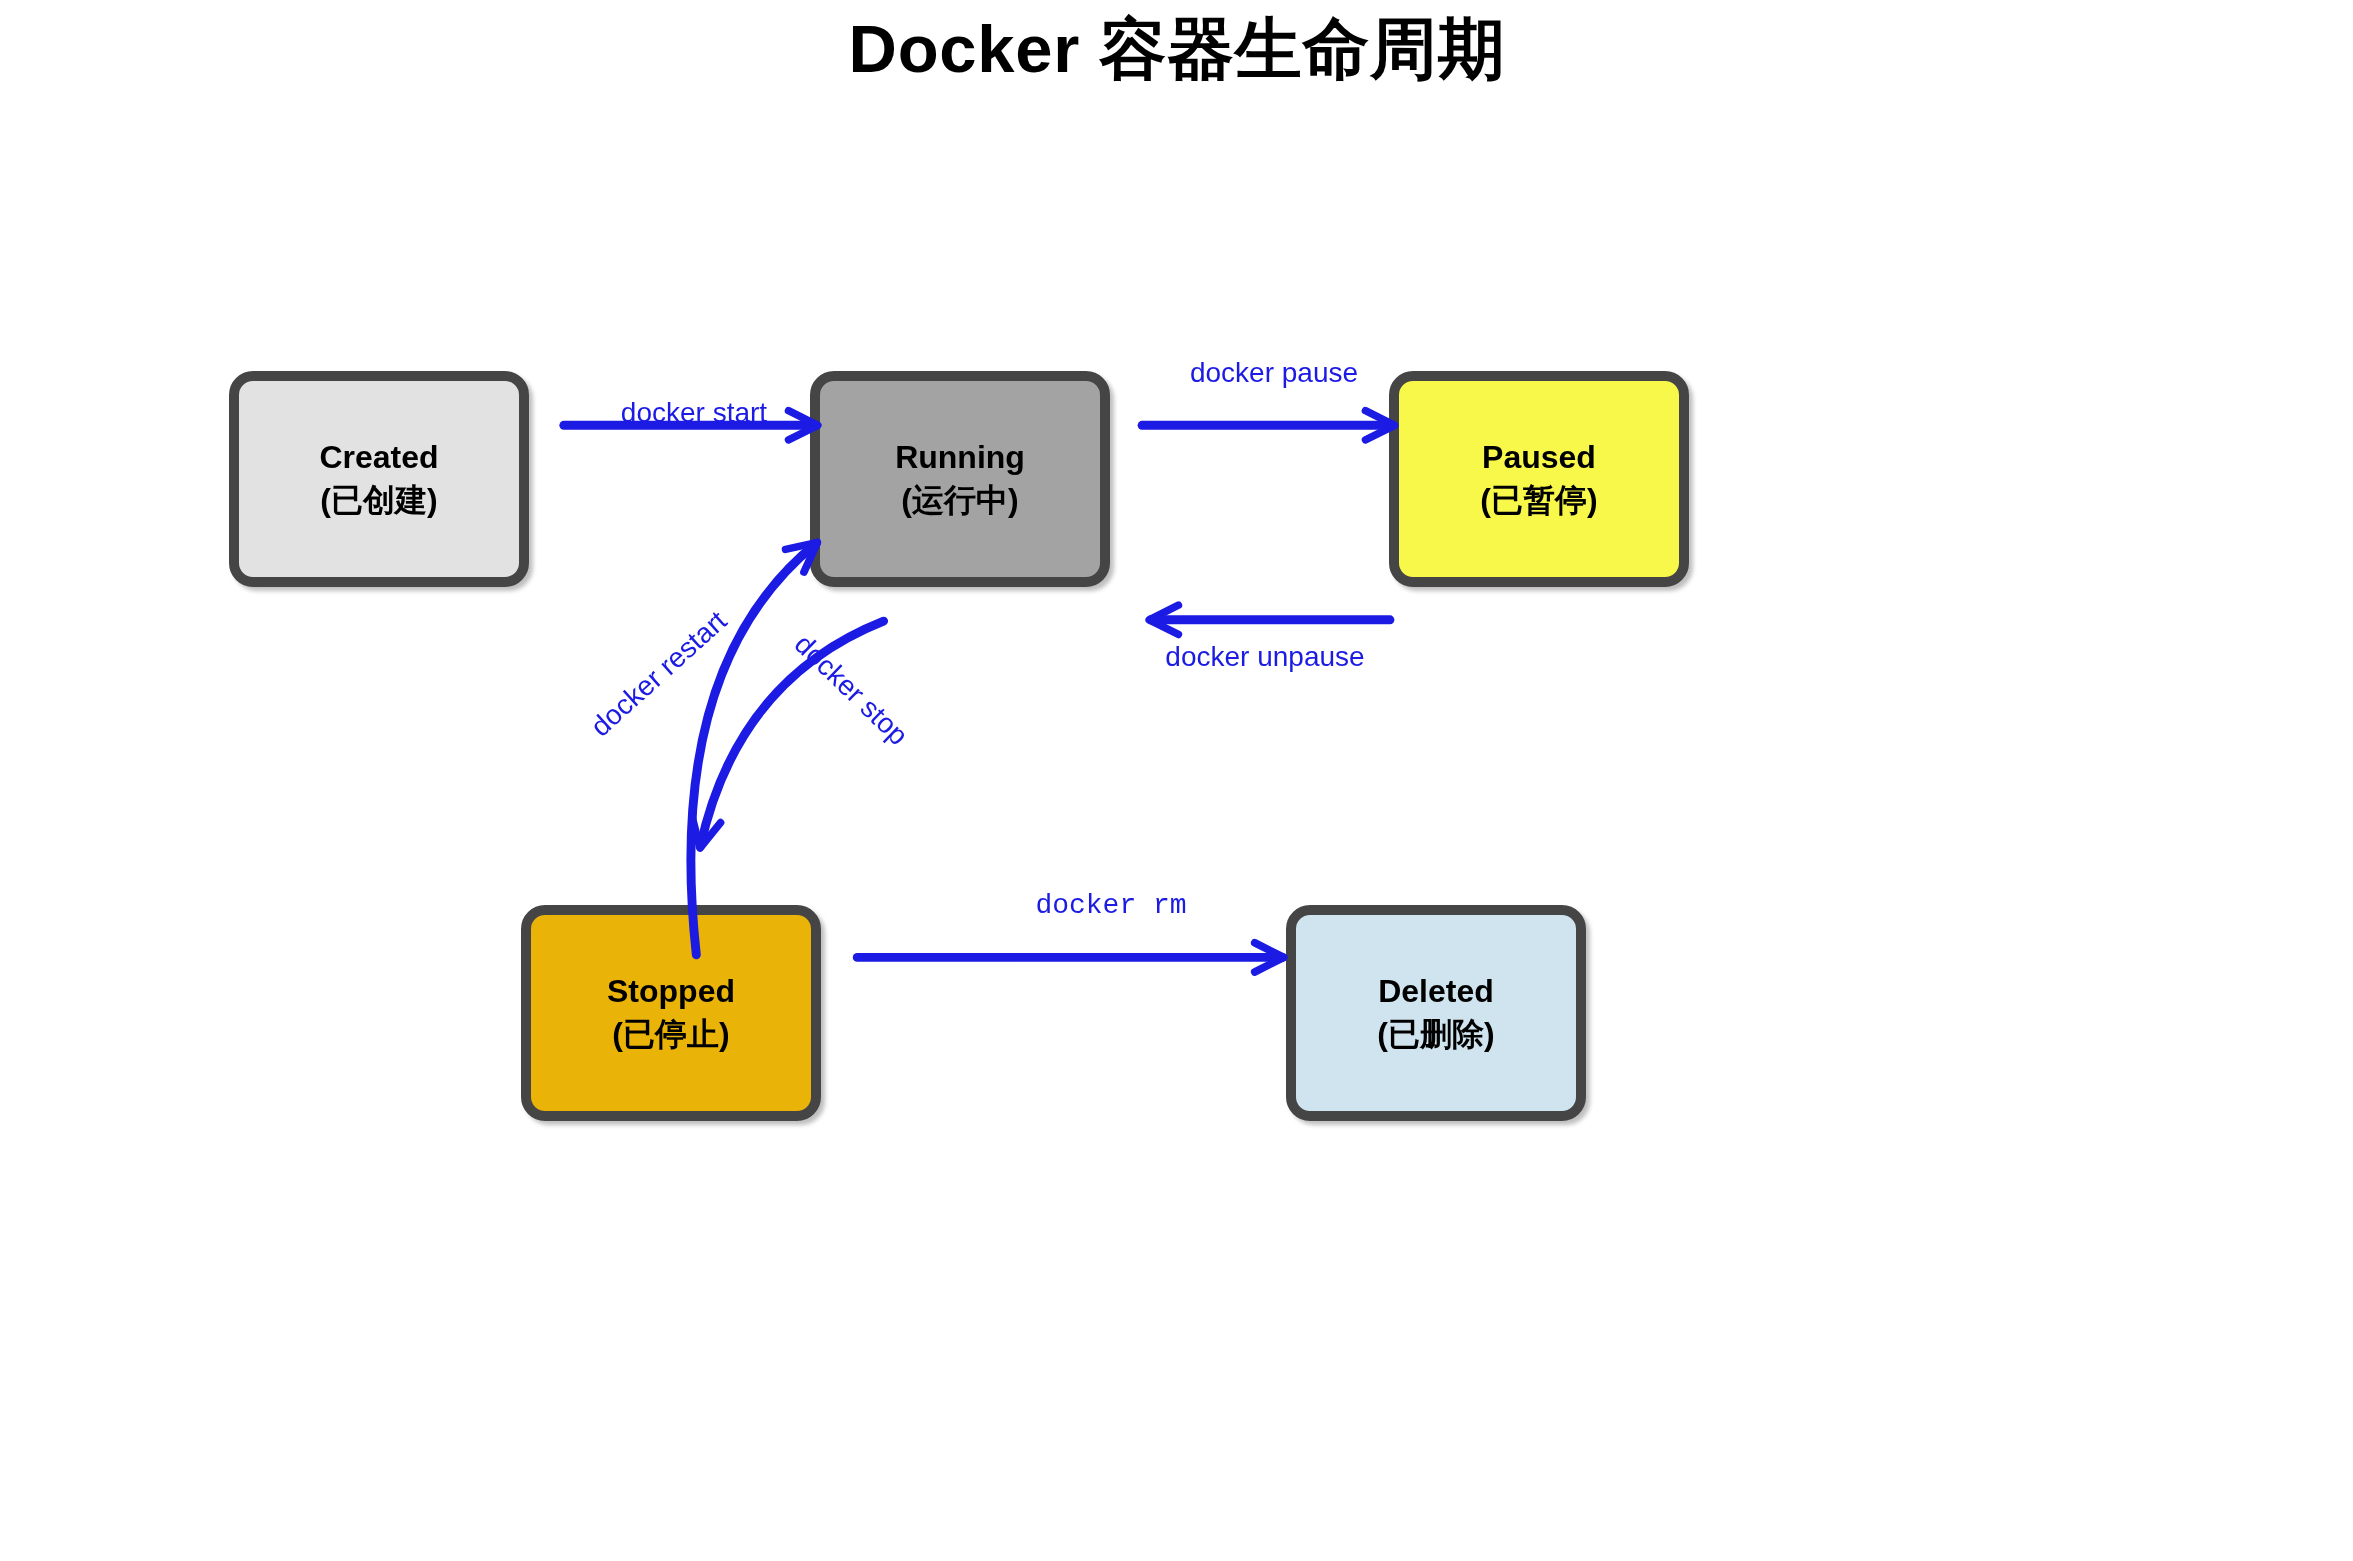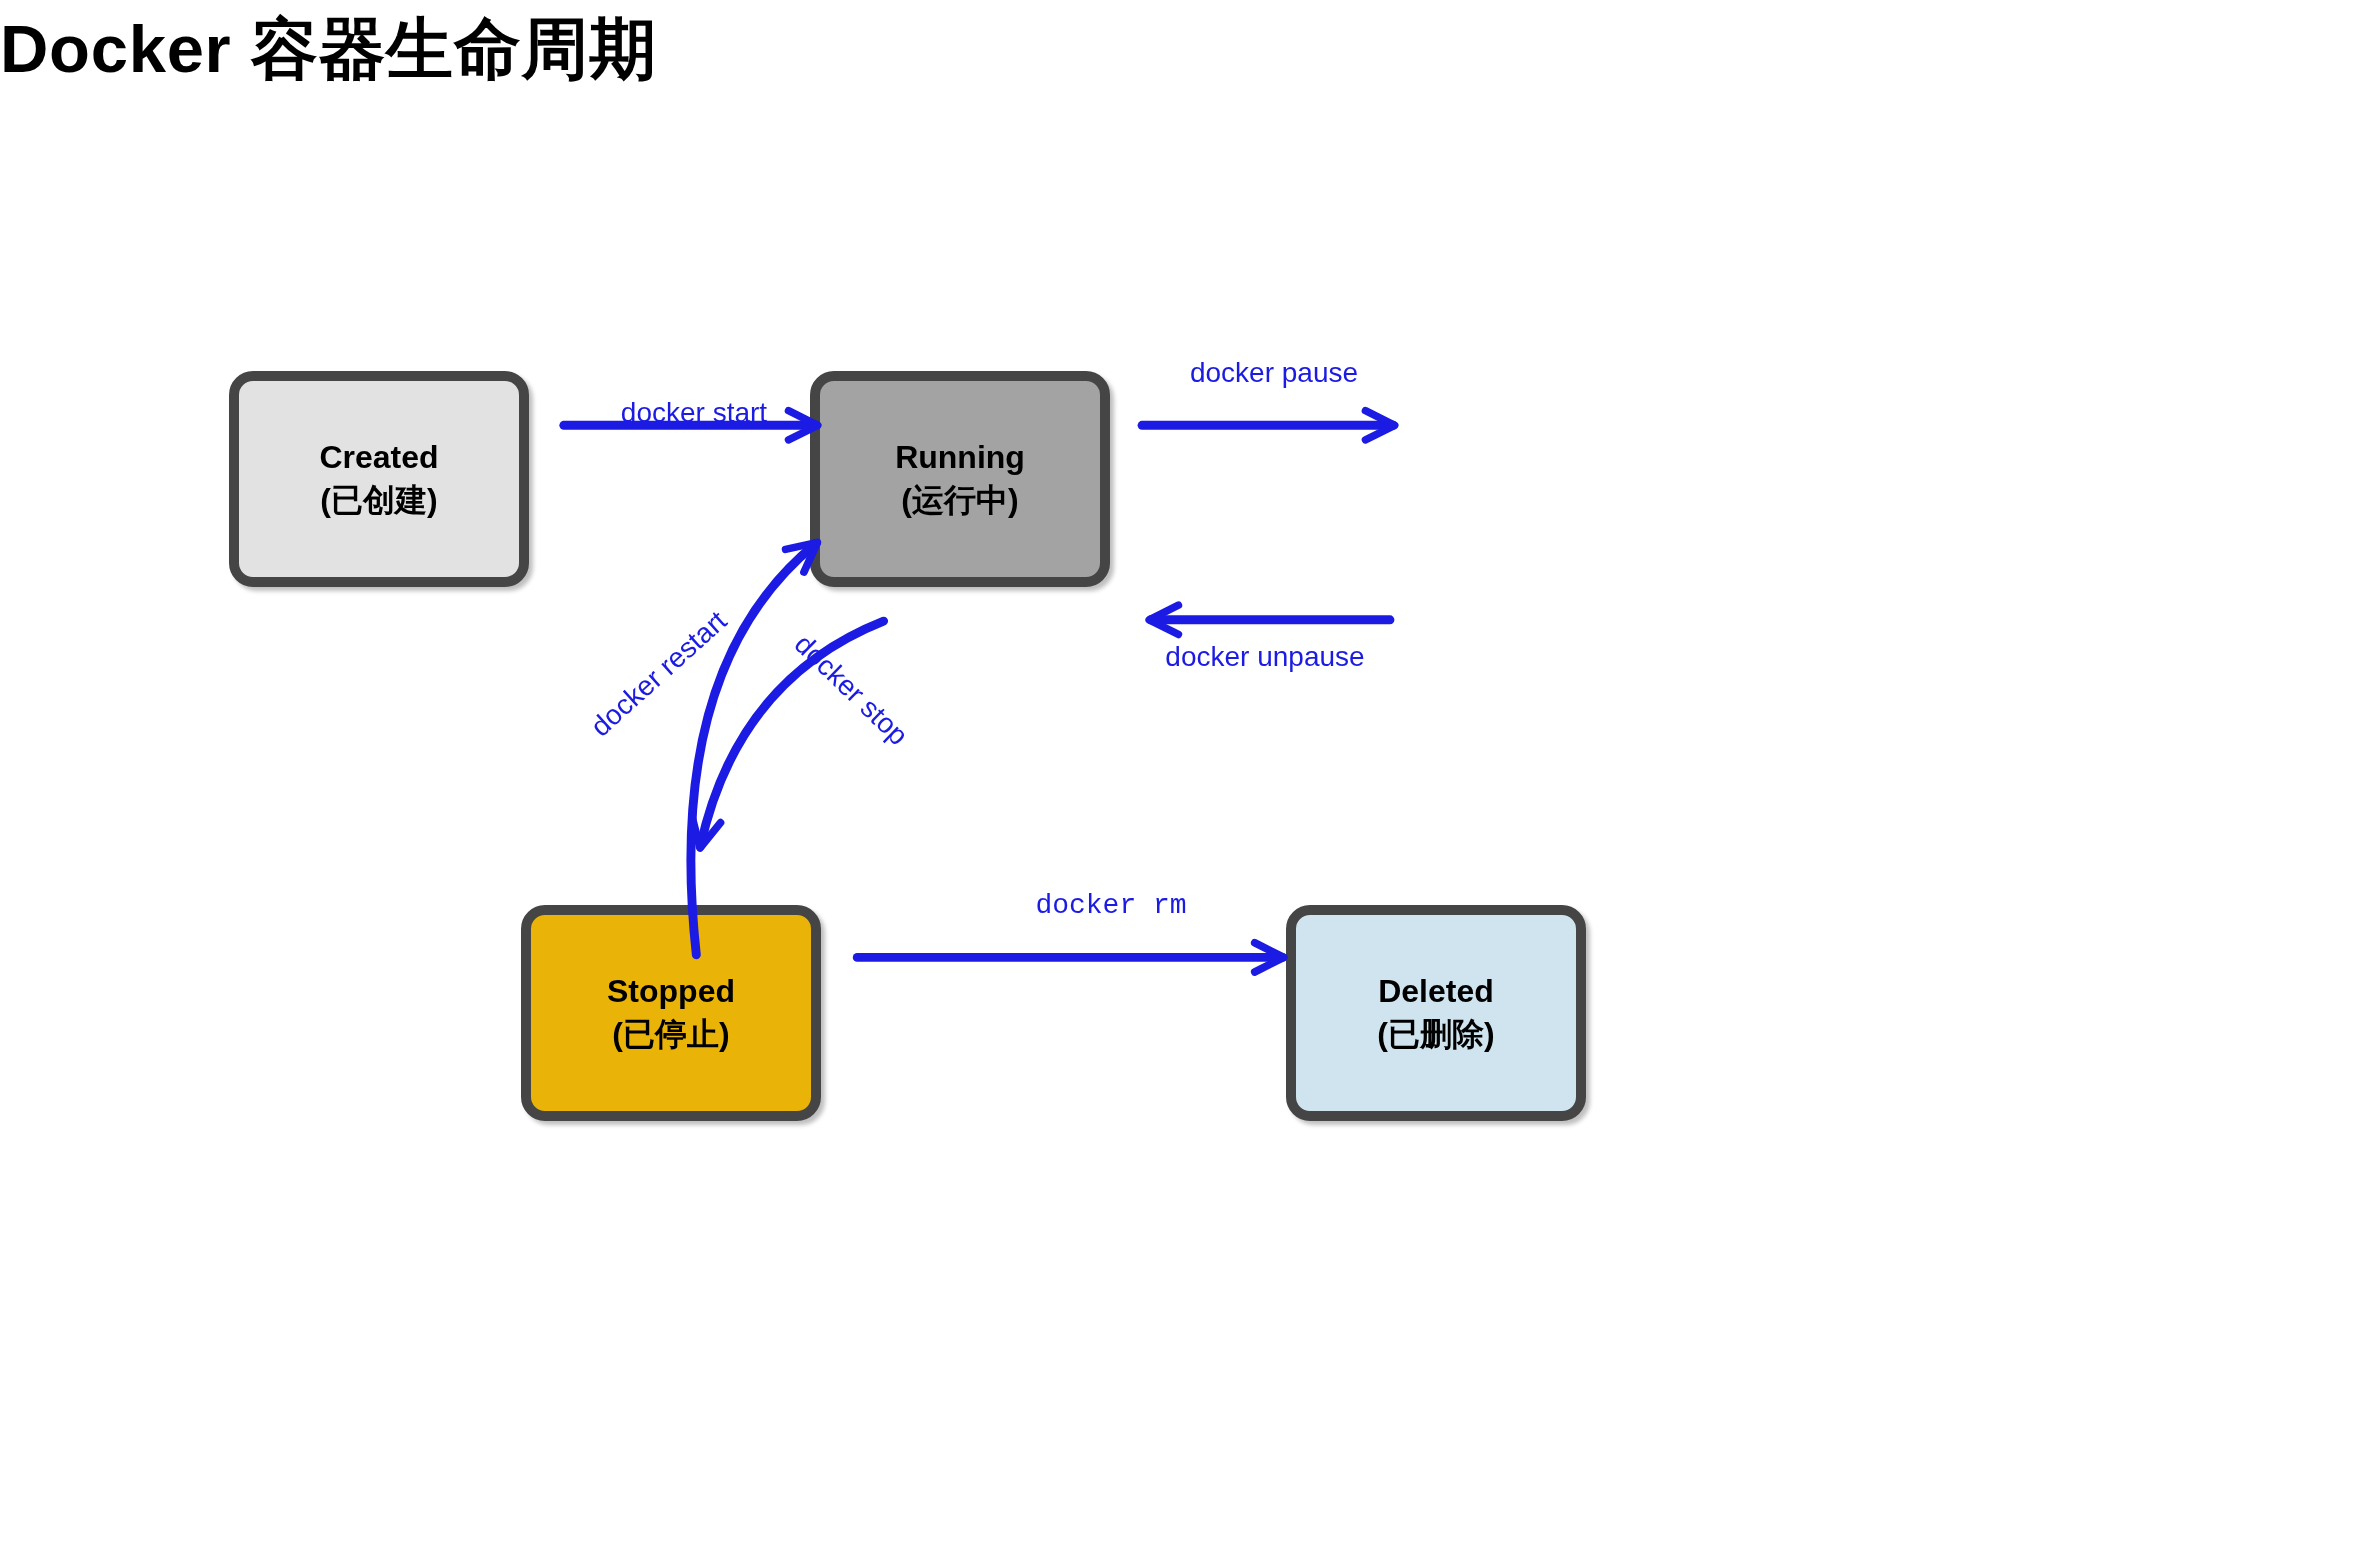--- a/index.html
+++ b/index.html
@@ -8,21 +8,21 @@
     width:2354px;
     height:1562px;
     background:#ffffff;
     overflow:hidden;
     font-family:"Liberation Sans","DejaVu Sans",sans-serif;
   }
   .title{
     position:absolute;
     left:0; right:0;
     top:4px;
-    text-align:left;
+    text-align:center;
     font-size:67px;
     font-weight:bold;
     color:#000000;
     letter-spacing:0.7px;
   }
   .state-box{
     position:absolute;
     box-sizing:border-box;
     width:300px;
     height:216px;
@@ -76,20 +76,24 @@
   <div class="state-box created">
     <span>Created</span>
     <span>(已创建)</span>
   </div>
 
   <div class="state-box running">
     <span>Running</span>
     <span>(运行中)</span>
   </div>
 
+  <div class="state-box paused">
+    <span>Paused</span>
+    <span>(已暂停)</span>
+  </div>
 
   <div class="state-box stopped">
     <span>Stopped</span>
     <span>(已停止)</span>
   </div>
 
   <div class="state-box deleted">
     <span>Deleted</span>
     <span>(已删除)</span>
   </div>

